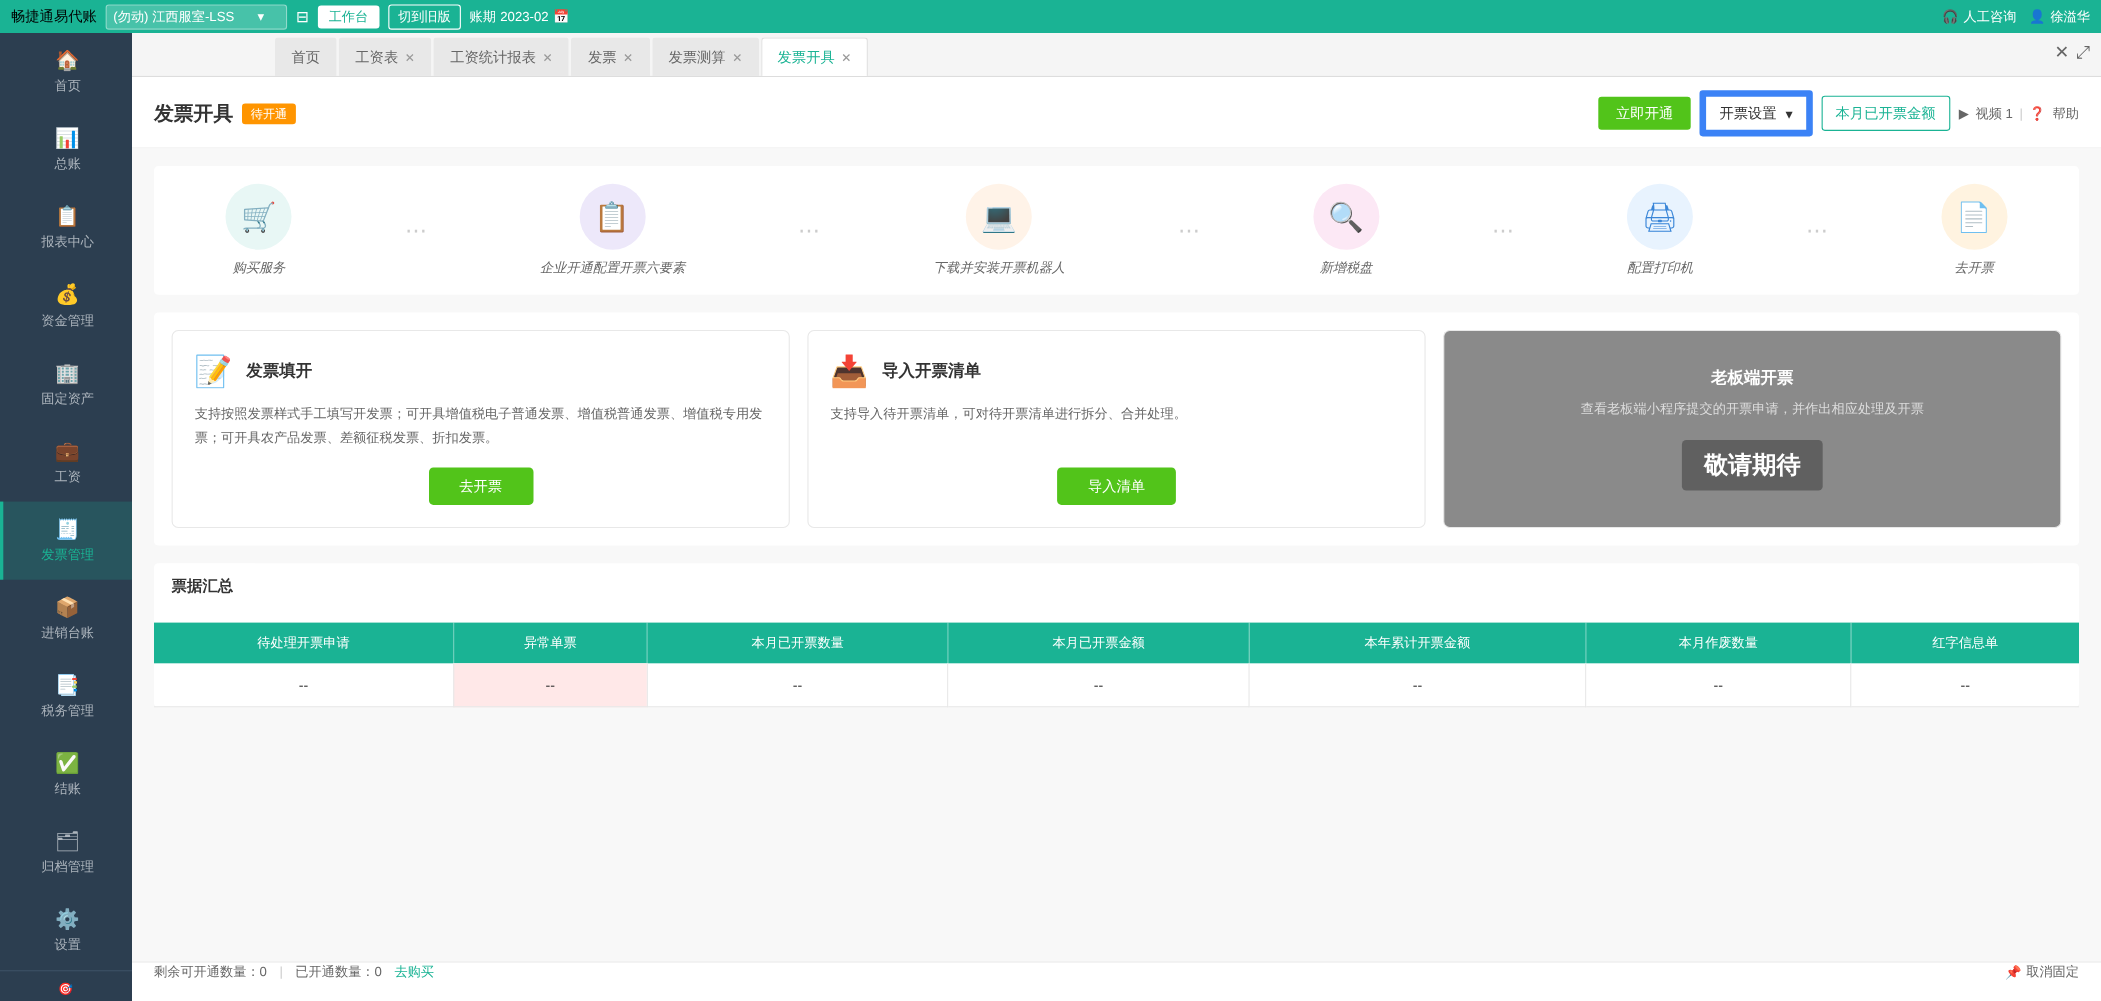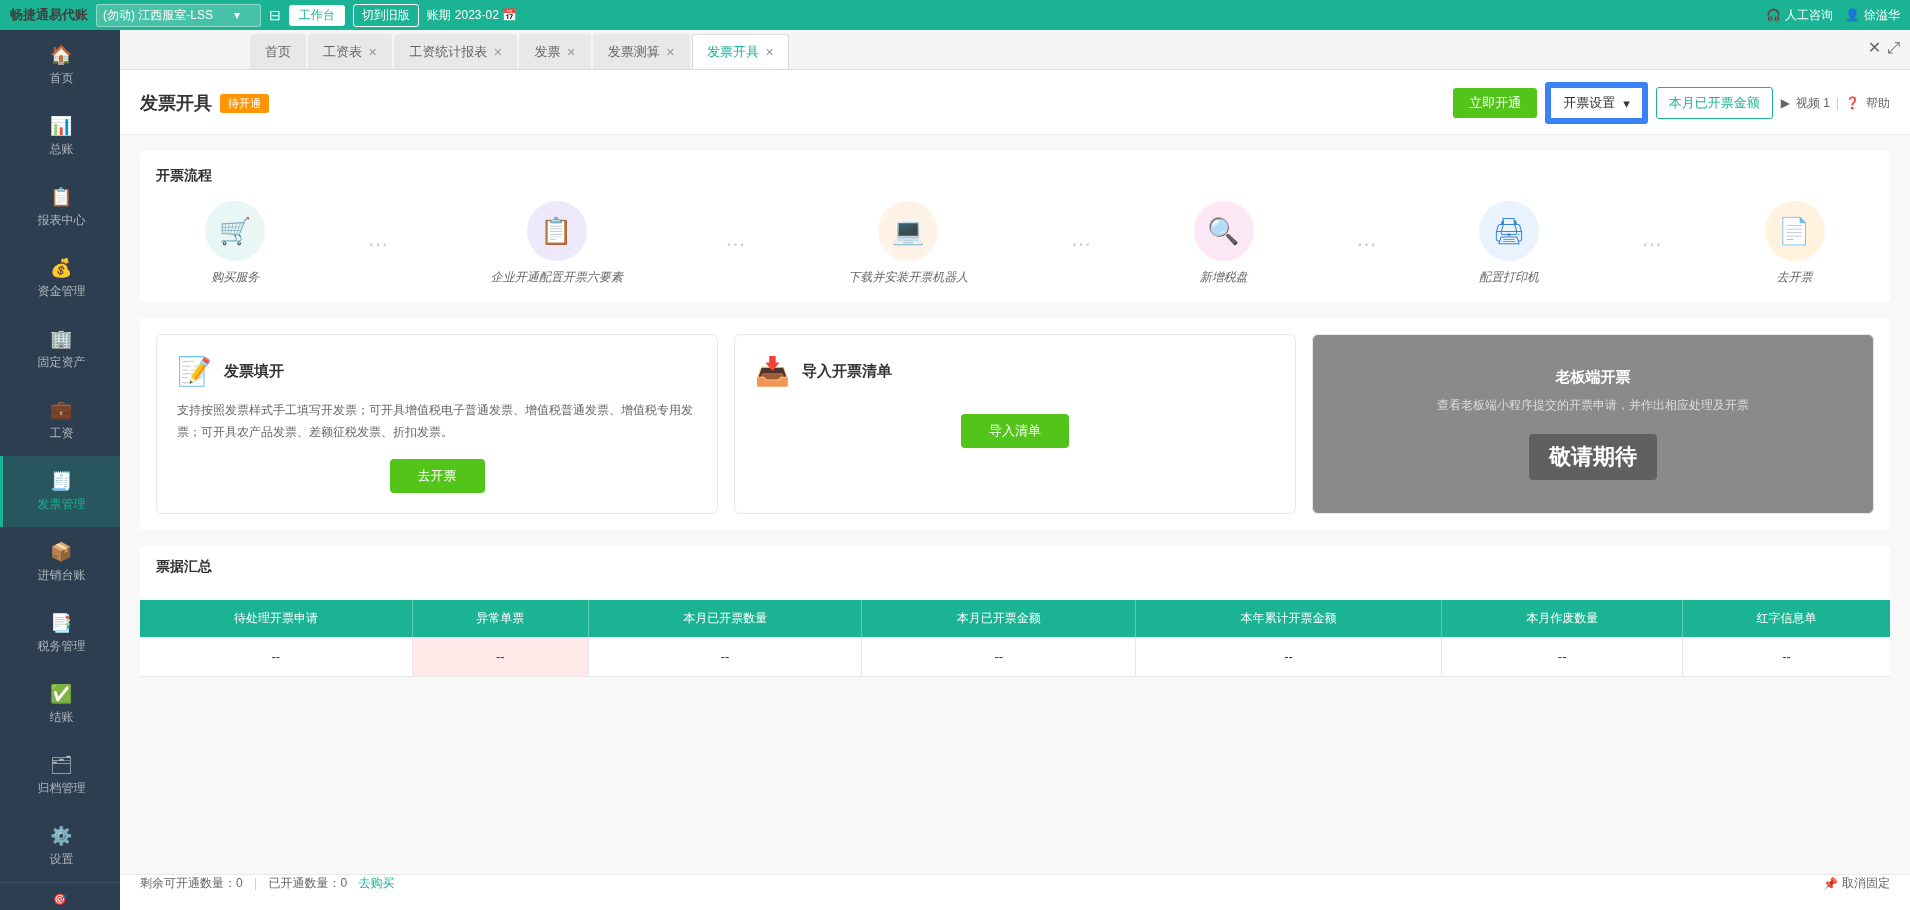--- a/index.html
+++ b/index.html
@@ -1,21 +1,21 @@
 <!DOCTYPE html>
 <html><head>
   <meta charset="utf-8">
   <style>
     * { margin: 0; padding: 0; box-sizing: border-box; }
     body { font-family: 'Microsoft YaHei', Arial, sans-serif; font-size: 13px; background: #f0f2f5; width: 1910px; height: 910px; overflow: hidden; display: flex; flex-direction: column; }
 
     
     .top-bar { height: 30px; background: #1ab394; display: flex; align-items: center; justify-content: space-between; padding: 0 10px; color: white; font-size: 12px; flex-shrink: 0; }
     .top-bar-left { display: flex; align-items: center; gap: 8px; }
-    .top-bar-logo { font-size: 13px; font-weight: bold; color: #404040; text-align: right; }
+    .top-bar-logo { font-size: 13px; font-weight: normal; color: #000000; text-align: right; }
     .company-selector { background: rgba(255,255,255,0.2); border: 1px solid rgba(255,255,255,0.4); color: white; padding: 2px 20px 2px 6px; font-size: 12px; border-radius: 3px; cursor: pointer; display: flex; align-items: center; gap: 21px; min-width: 150px; justify-content: space-between; }
     .workbench-btn { background: white; color: #1ab394; padding: 2px 10px; border-radius: 3px; font-size: 12px; cursor: pointer; }
     .switch-btn { background: transparent; border: 1px solid white; color: white; padding: 2px 8px; border-radius: 3px; font-size: 12px; cursor: pointer; }
     .period-info { display: flex; align-items: center; gap: 4px; font-size: 12px; color: white; }
     .top-bar-right { display: flex; align-items: center; gap: 12px; font-size: 12px; }
     .user-service { display: flex; align-items: center; gap: 4px; cursor: pointer; }
 
     
     .tab-bar { height: 40px; background: #f5f5f5; border-bottom: 1px solid #ddd; display: flex; align-items: flex-end; padding-left: 130px; flex-shrink: 0; position: relative; }
     .tab { padding: 8px 14px; font-size: 13px; color: #666; cursor: pointer; border: 1px solid transparent; border-bottom: none; background: #e8e8e8; margin-right: 2px; border-radius: 3px 3px 0 0; display: flex; align-items: center; gap: 4px; }
@@ -238,21 +238,20 @@
           <span style="color:#ccc;">|</span>
           <span>❓</span>
           <span>帮助</span>
         </div>
       </div>
     </div>
 
     <div class="page-content">
 
       <div class="flow-section">
-        <div class="section-title">开票流程</div>
         <div class="flow-steps">
 
           <div class="flow-step">
             <div class="flow-step-icon step-icon-1">
               <span>🛒</span>
             </div>
             <span class="flow-step-label">购买服务</span>
           </div>
 
           <span class="flow-arrow">⋯</span>
@@ -313,20 +312,21 @@
             </div>
             <div class="method-card-desc">支持按照发票样式手工填写开发票；可开具增值税电子普通发票、增值税普通发票、增值税专用发票；可开具农产品发票、差额征税发票、折扣发票。</div>
             <button class="method-card-btn">去开票</button>
           </div>
 
           <div class="method-card">
             <div class="method-card-header">
               <span class="method-card-icon">📥</span>
               <span class="method-card-title">导入开票清单</span>
             </div>
+            <div class="method-card-desc">支持导入待开票清单，可对待开票清单进行拆分、合并处理。</div>
             <button class="method-card-btn">导入清单</button>
           </div>
 
           <div class="method-card method-card-gray">
             <div class="method-card-gray-title">老板端开票</div>
             <div class="method-card-gray-text">查看老板端小程序提交的开票申请，并作出相应处理及开票</div>
             <div class="coming-soon">敬请期待</div>
           </div>
 
         </div>

